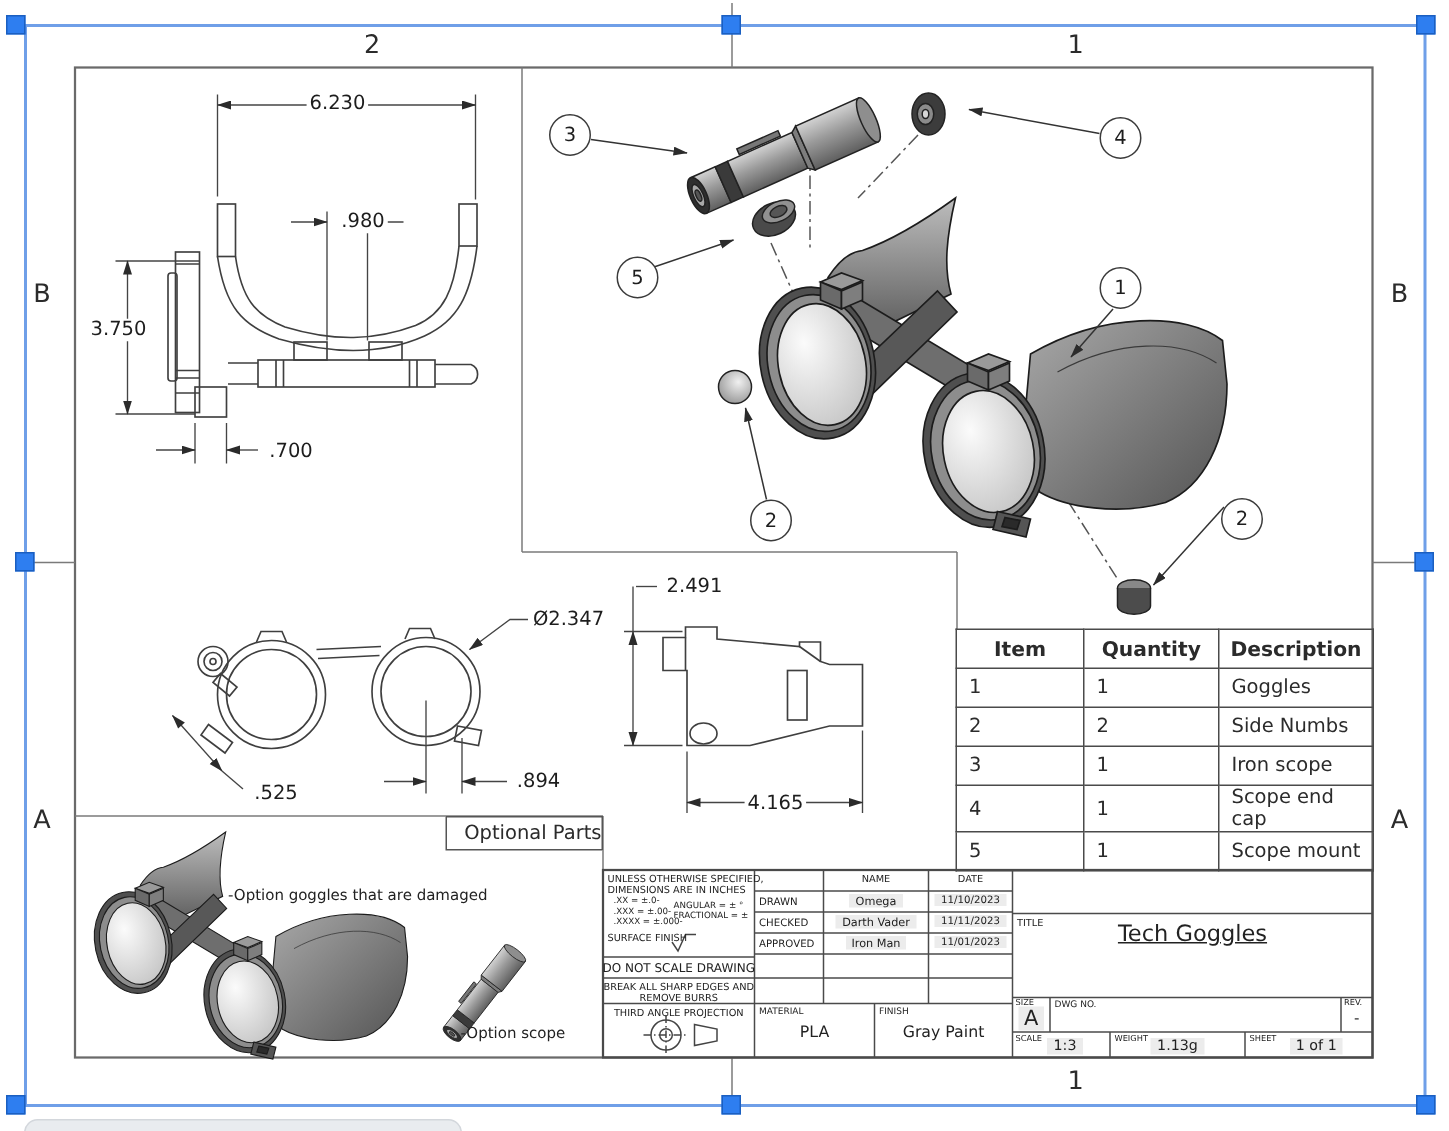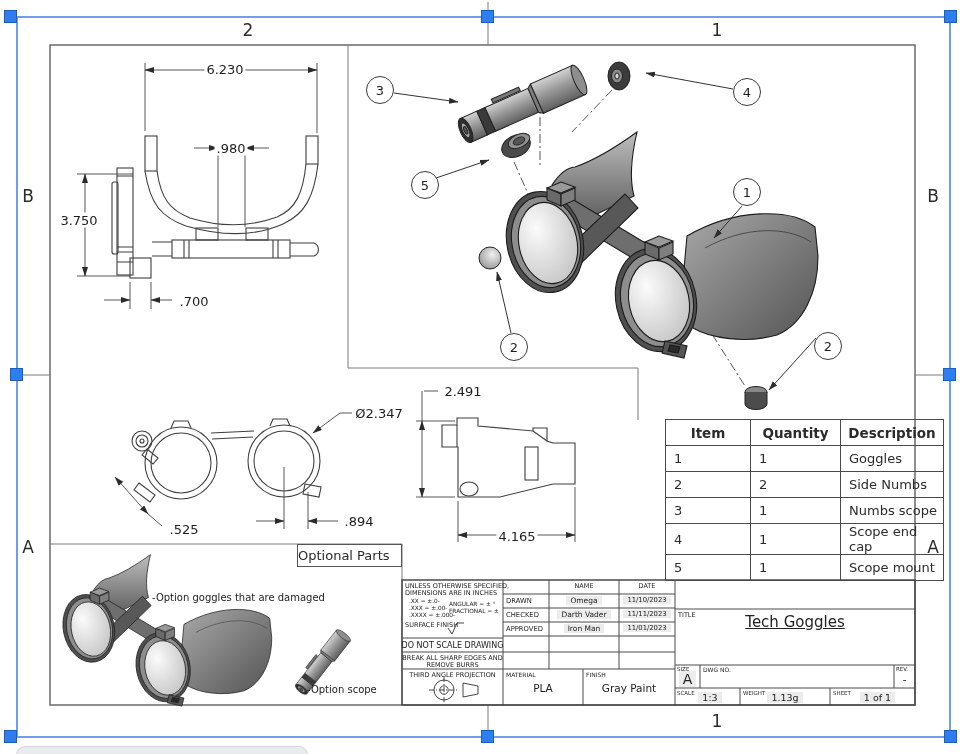--- a/index.html
+++ b/index.html
@@ -15,27 +15,27 @@
   .pill{position:absolute;left:16px;top:746px;width:290px;height:16px;background:#e9ecef;border:1px solid #d3d7dc;border-radius:9px;}
   
   .zone{position:absolute;transform:translate(-50%,-50%);font-size:17px;color:#2b2b2b;}
   
   .dim{position:absolute;transform:translate(-50%,-50%);font-size:13px;color:#1d1d1d;background:#fff;padding:0 2px;white-space:nowrap;text-align:right;}
   
   .balloon{position:absolute;width:28px;height:28px;border:1.2px solid #3b3b3b;border-radius:50%;background:#fff;
     display:flex;align-items:center;justify-content:center;font-size:13px;color:#1d1d1d;box-sizing:border-box;}
   
   .opt-box{position:absolute;left:297px;top:544px;width:105px;height:23px;border:1.2px solid #555;box-sizing:border-box;
-    display:flex;align-items:center;justify-content:flex-start;font-size:13px;background:#fff;}
+    display:flex;align-items:center;justify-content:flex-end;font-size:13px;background:#fff;}
   .note{position:absolute;font-size:10px;color:#222;white-space:nowrap;}
   
   .ptable{position:absolute;left:637px;top:419px;width:278px;height:161px;border-collapse:collapse;table-layout:fixed;}
   .ptable th,.ptable td{border:1px solid #4a4a4a;font-size:13px;padding:0 0 0 8px;text-align:left;height:26px;box-sizing:border-box;}
   .ptable th{text-align:center;font-weight:bold;font-size:13.5px;padding:0;}
-  .ptable{border:1.5px solid #4a4a4a;margin-left:28px;}
+  .ptable{border:1.5px solid #4a4a4a;}
   
   .tb{position:absolute;white-space:nowrap;color:#222;}
   .lab6{font-size:6px;} .lab65{font-size:6.5px;} .lab55{font-size:5.5px;} .lab58{font-size:5.8px;}
   .ctr{display:flex;align-items:center;justify-content:center;text-align:center;}
   .field{background:#ececec;padding:0 4px;}
   .underl{text-decoration:underline;}
 </style>
 </head>
 <body>
 
@@ -276,21 +276,21 @@
 
 <span class="zone" style="left:248px;top:30px">2</span>
 <span class="zone" style="left:717px;top:30px">1</span>
 <span class="zone" style="left:717px;top:721px">1</span>
 <span class="zone" style="left:28px;top:196px">B</span>
 <span class="zone" style="left:28px;top:547px">A</span>
 <span class="zone" style="left:933px;top:196px">B</span>
 <span class="zone" style="left:933px;top:547px">A</span>
 
 <span class="dim" style="left:225px;top:69px">6.230</span>
-<span class="dim" style="left:231px;top:148px">.980</span>
+<span class="dim" style="left:242px;top:148px">.980</span>
 <span class="dim" style="left:79px;top:220px">3.750</span>
 <span class="dim" style="left:194px;top:301px">.700</span>
 <span class="dim" style="left:379px;top:413px">Ø2.347</span>
 <span class="dim" style="left:184px;top:529px">.525</span>
 <span class="dim" style="left:359px;top:521px">.894</span>
 <span class="dim" style="left:463px;top:391px">2.491</span>
 <span class="dim" style="left:517px;top:536px">4.165</span>
 
 <div class="balloon" style="left:366px;top:76px">
     <span>3</span>
@@ -335,21 +335,21 @@
     <td>Goggles</td>
   </tr>
   <tr>
     <td>2</td>
     <td>2</td>
     <td>Side Numbs</td>
   </tr>
   <tr>
     <td>3</td>
     <td>1</td>
-    <td>Numbs scope</td>
+    <td>Iron scope</td>
   </tr>
   <tr>
     <td>4</td>
     <td>1</td>
     <td>Scope end cap</td>
   </tr>
   <tr>
     <td>5</td>
     <td>1</td>
     <td>Scope mount</td>

